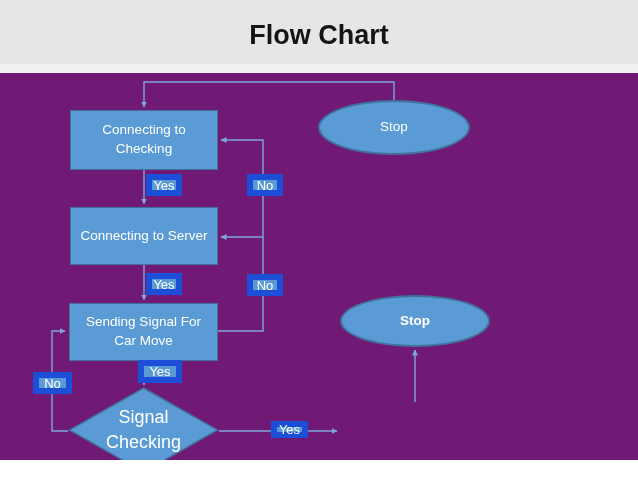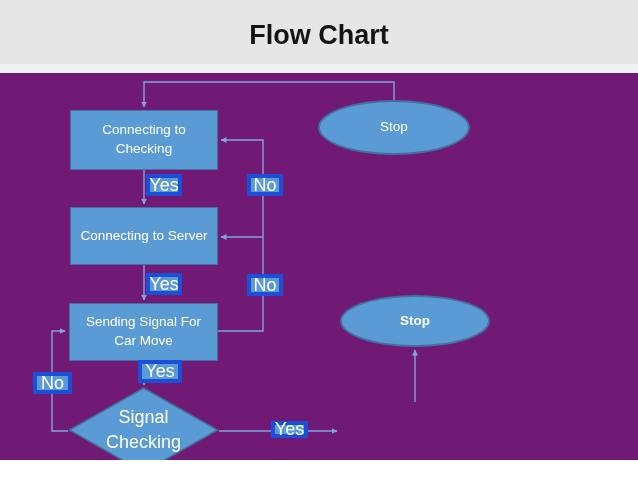--- a/index.html
+++ b/index.html
@@ -12,23 +12,23 @@
     display:flex;align-items:center;justify-content:center;}
   .title-band-lower{position:absolute;left:0;top:64px;width:638px;height:9px;background:#F1F0F0;z-index:1;}
   .page-title{font-size:27px;font-weight:700;color:#141414;letter-spacing:0px;padding-top:6px;}
   
   #connector-layer{position:absolute;left:0;top:0;width:638px;height:478px;z-index:2;}
   
   .node{position:absolute;z-index:3;background:#5B9BD5;border:1.5px solid #41719C;
     color:#ffffff;display:flex;align-items:center;justify-content:center;text-align:center;
     font-size:13.5px;line-height:1.4;white-space:pre-line;box-sizing:border-box;}
   .oval{border-radius:50%;border-width:2px;}
-  .edge-label{position:absolute;z-index:4;background:#5B9BD5;border:4px solid #1d4ed8;
+  .edge-label{position:absolute;z-index:4;background:#5B9BD5;border:6px solid #1d4ed8;
     color:#ffffff;display:flex;align-items:center;justify-content:center;text-align:center;
-    font-size:18px;box-sizing:border-box;}
+    font-size:13px;box-sizing:border-box;}
   .diamond-wrap{position:absolute;left:68px;top:387px;width:151px;height:86px;z-index:3;}
   .diamond-wrap svg{position:absolute;left:0;top:0;}
   .diamond-text{position:absolute;left:0;top:0;width:100%;height:100%;
     display:flex;align-items:center;justify-content:center;text-align:center;
     color:#ffffff;font-size:18px;line-height:1.4;white-space:pre-line;}
 </style>
 </head>
 <body>
 
 <div id="canvas">

